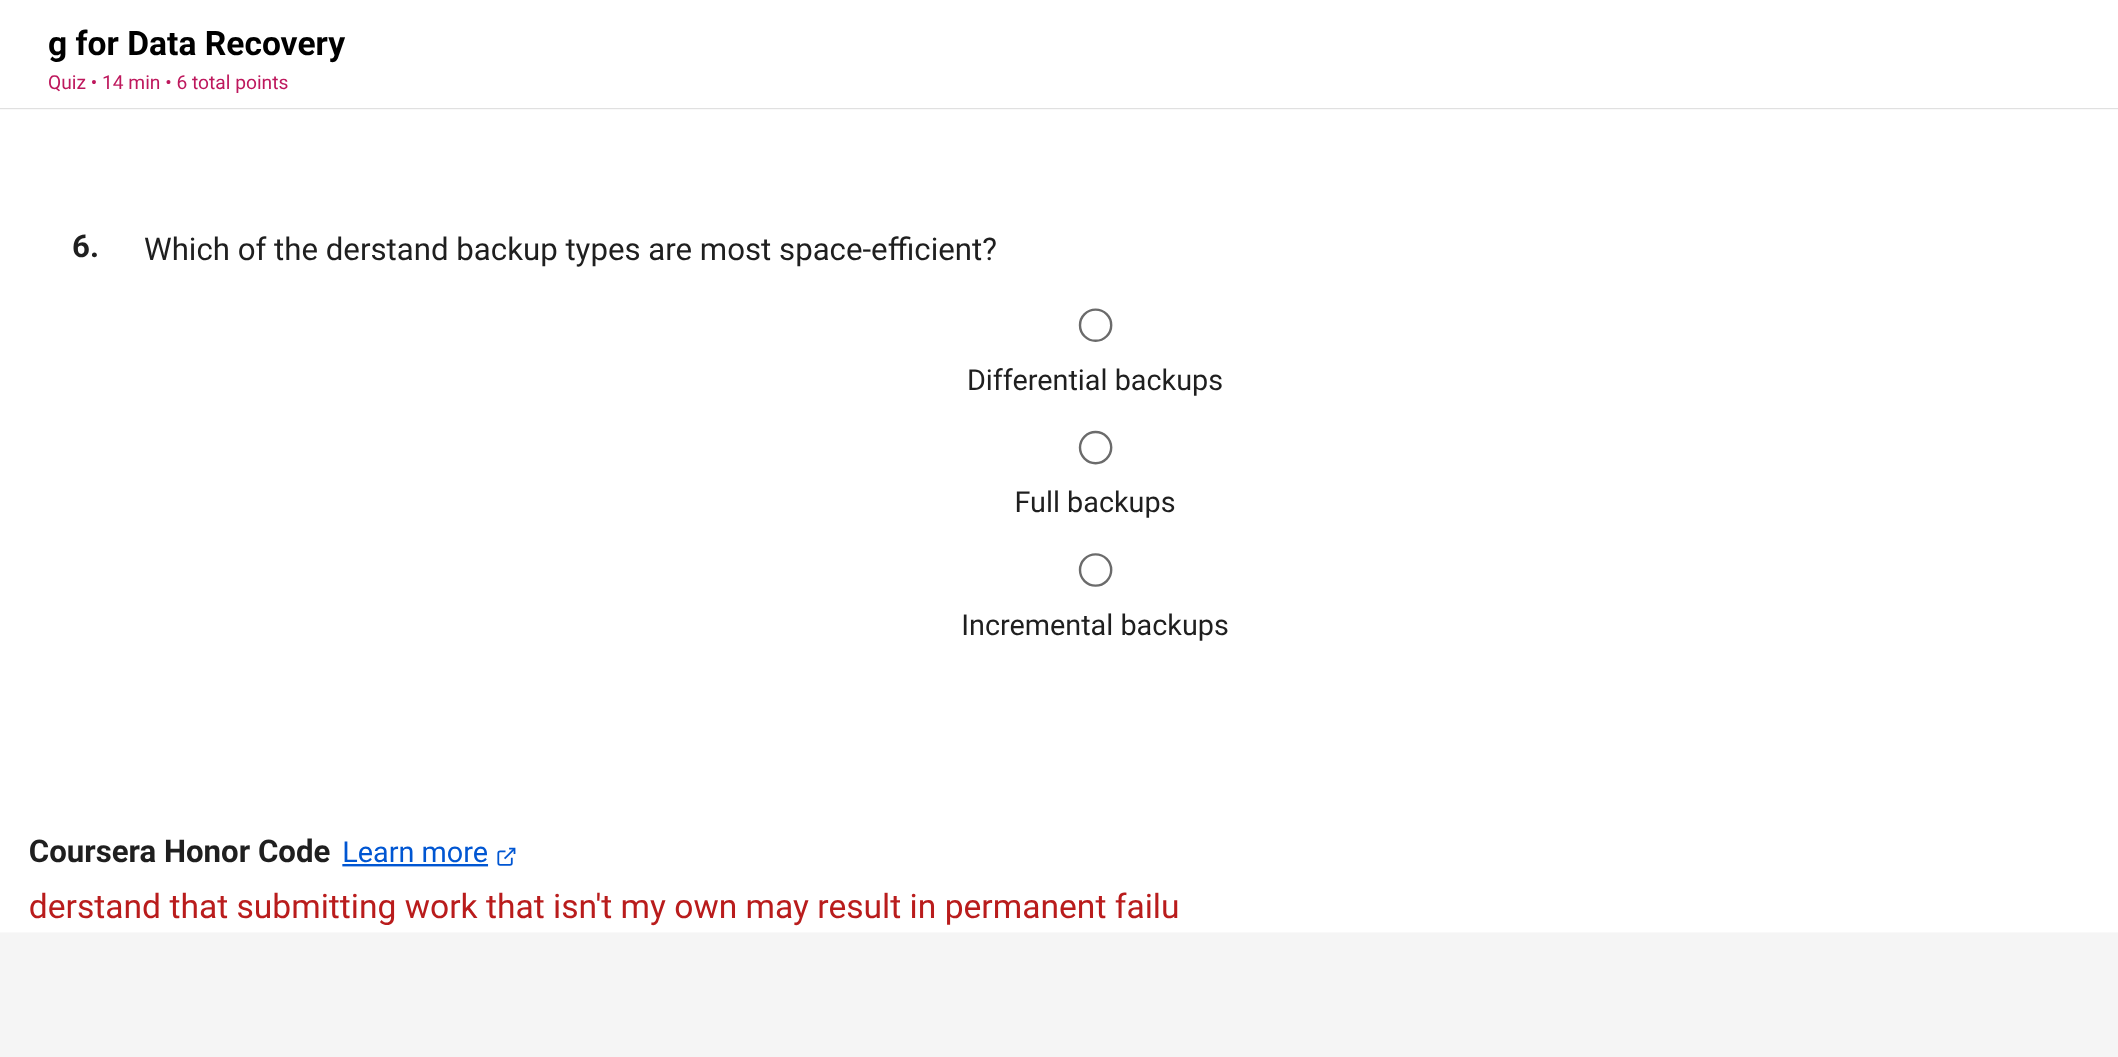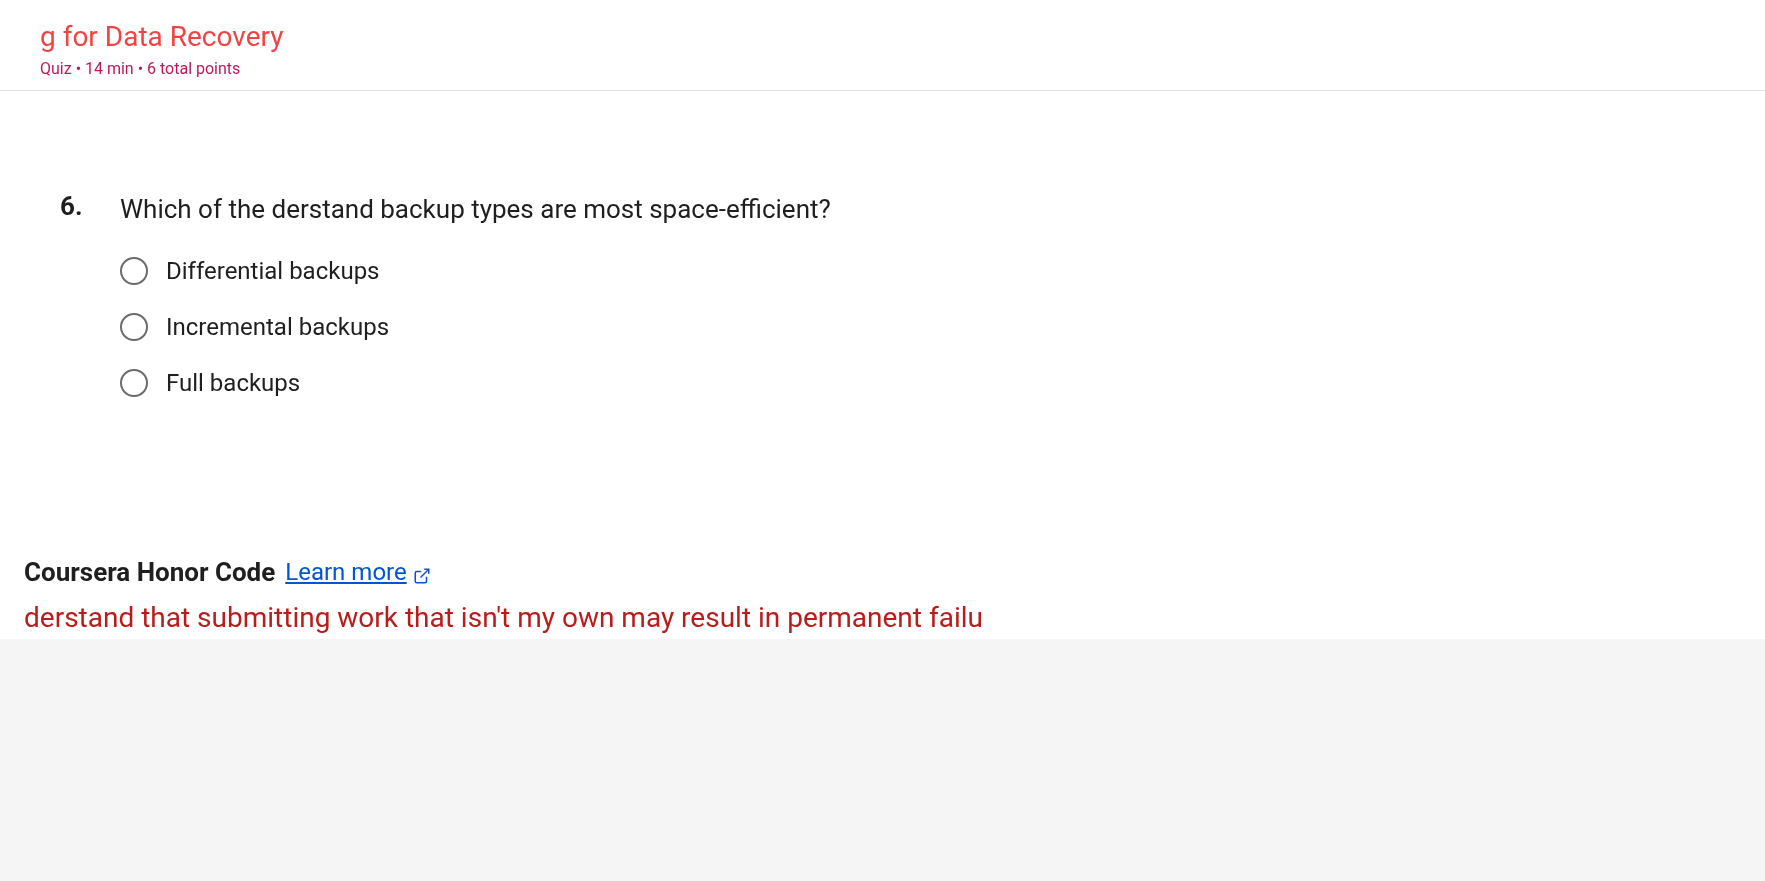--- a/index.html
+++ b/index.html
@@ -18,22 +18,22 @@
     .page {
       padding: 0;
       background: #fff;
     }
     .header {
       padding: 20px 40px 12px 40px;
       border-bottom: 1px solid #e0e0e0;
     }
     .quiz-title {
       font-size: 28px;
-      font-weight: 400;
-      color: #ef4444;
+      font-weight: 700;
+      color: #000000;
       margin-bottom: 6px;
     }
     .quiz-meta {
       font-size: 16px;
       color: #be185d;
     }
     .content {
       padding: 100px 60px 40px 60px;
     }
     .question-row {
@@ -58,20 +58,21 @@
       display: flex;
       flex-direction: column;
       gap: 28px;
       margin-top: 30px;
     }
     .option {
       display: flex;
       align-items: center;
       gap: 18px;
       cursor: pointer;
+      flex-direction: column;
     }
     .radio {
       width: 28px;
       height: 28px;
       border: 2px solid #6b6b6b;
       border-radius: 50%;
       flex-shrink: 0;
       background: #fff;
     }
     .option-label {
@@ -136,25 +137,25 @@
       <div class="question-text">Which of the derstand backup types are most space-efficient?</div>
     </div>
 
     <div class="options">
       <label class="option">
         <span class="radio"></span>
         <span class="option-label">Differential backups</span>
       </label>
       <label class="option">
         <span class="radio"></span>
-        <span class="option-label">Incremental backups</span>
+        <span class="option-label">Full backups</span>
       </label>
       <label class="option">
         <span class="radio"></span>
-        <span class="option-label">Full backups</span>
+        <span class="option-label">Incremental backups</span>
       </label>
     </div>
   </div>
 
   <div class="honor-section">
     <div class="honor-title-row">
       <span class="honor-title">Coursera Honor Code</span>
       <a class="learn-more">
         <span>Learn more</span>
         <span class="external-icon">

